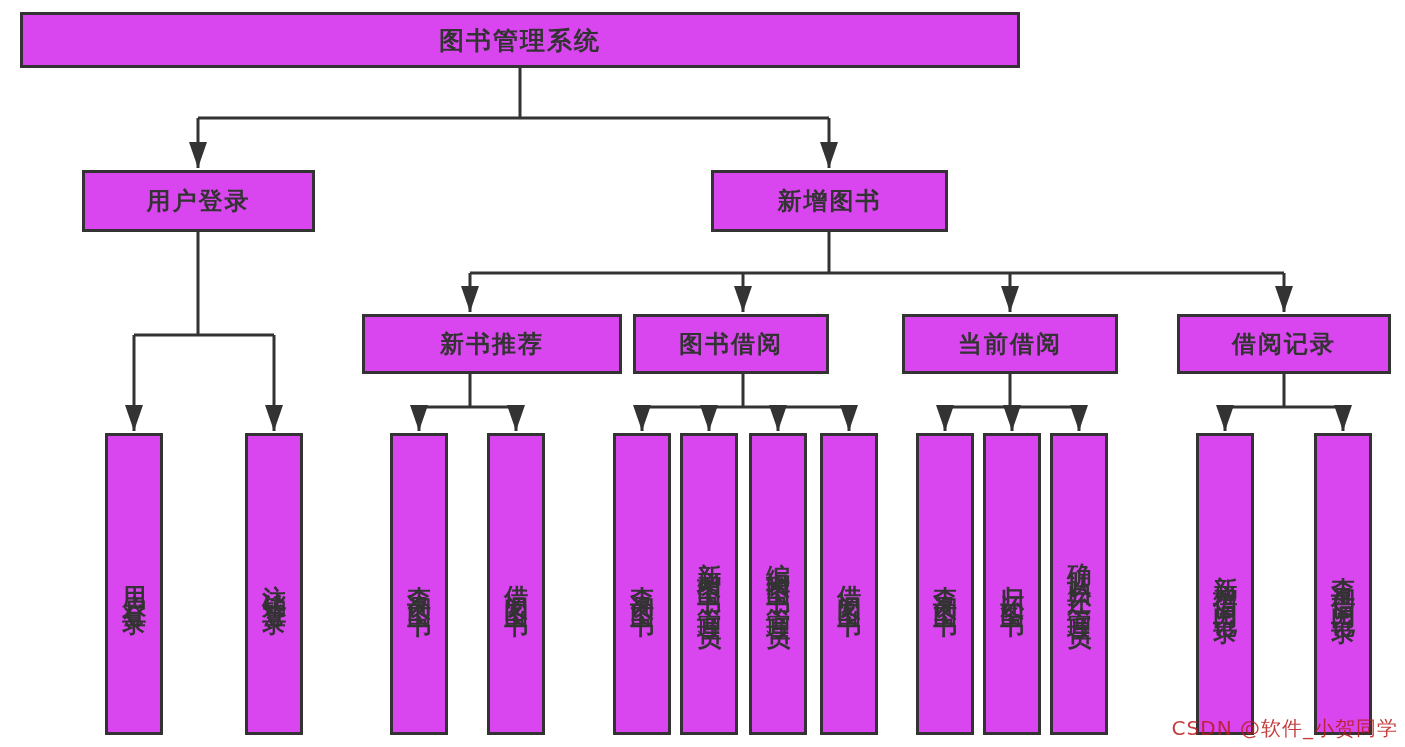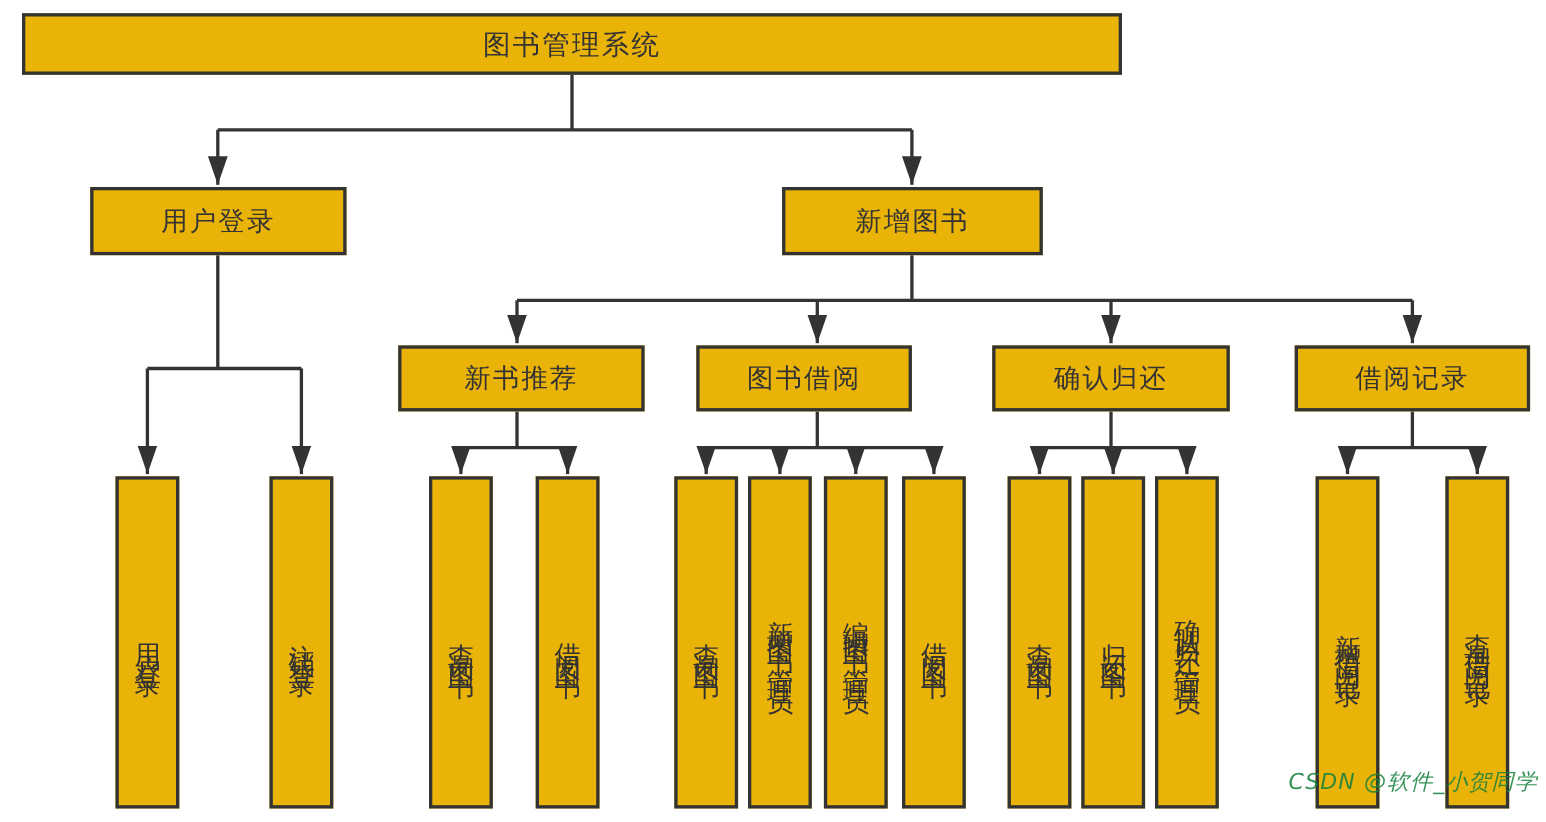--- a/index.html
+++ b/index.html
@@ -19,46 +19,46 @@
   svg.wires path.bus, svg.wires line {
     stroke: #333333;
     stroke-width: 3;
     fill: none;
   }
   svg.wires .ah-fill { fill: #333333; stroke: none; }
   .box {
     position: absolute;
     box-sizing: border-box;
     border: 3px solid #333333;
-    background: #eab308;
+    background: #d946ef;
     color: #333333;
     display: flex;
     align-items: center;
     justify-content: center;
     font-size: 24px;
     letter-spacing: 2px;
     white-space: nowrap;
+    font-weight: bold;
   }
   .box.root { font-size: 25px; }
   .box.leaf {
     writing-mode: vertical-rl;
     font-size: 24px;
     letter-spacing: 9px;
     line-height: 1.1;
   }
   .watermark {
     position: absolute;
     right: 7px;
-    bottom: 23px;
+    bottom: 5px;
     font-size: 20px;
-    color: #15803d;
+    color: #b91c1c;
     letter-spacing: 1px;
     opacity: 0.85;
     white-space: nowrap;
-    font-style: italic;
   }
 </style>
 </head>
 <body>
 
 <div class="canvas">
 
   <svg class="wires" viewBox="0 0 1405 747" aria-hidden="true">
     <defs>
       <marker id="ah" markerUnits="userSpaceOnUse" markerWidth="28" markerHeight="20" refX="26" refY="9" orient="auto">
@@ -98,23 +98,23 @@
     <path class="bus" d="M1284,374 V407 M1225,407 H1343"></path>
     <line x1="1225" y1="407" x2="1225" y2="431" marker-end="url(#ah)"></line>
     <line x1="1343" y1="407" x2="1343" y2="431" marker-end="url(#ah)"></line>
   </svg>
 
   <div class="box root" style="left:20px; top:12px; width:1000px; height:56px">图书管理系统</div>
 
   <div class="box" style="left:82px; top:170px; width:233px; height:62px">用户登录</div>
   <div class="box" style="left:711px; top:170px; width:237px; height:62px">新增图书</div>
 
-  <div class="box" style="left:362px; top:314px; width:224px; height:60px">新书推荐</div>
+  <div class="box" style="left:362px; top:314px; width:260px; height:60px">新书推荐</div>
   <div class="box" style="left:633px; top:314px; width:196px; height:60px">图书借阅</div>
-  <div class="box" style="left:902px; top:314px; width:216px; height:60px">确认归还</div>
+  <div class="box" style="left:902px; top:314px; width:216px; height:60px">当前借阅</div>
   <div class="box" style="left:1177px; top:314px; width:214px; height:60px">借阅记录</div>
 
   <div class="box leaf" style="left:105px; top:433px; width:58px; height:302px">用户登录</div>
   <div class="box leaf" style="left:245px; top:433px; width:58px; height:302px">注销登录</div>
 
   <div class="box leaf" style="left:390px; top:433px; width:58px; height:302px">查询图书</div>
   <div class="box leaf" style="left:487px; top:433px; width:58px; height:302px">借阅图书</div>
 
   <div class="box leaf" style="left:613px; top:433px; width:58px; height:302px">查询图书</div>
   <div class="box leaf" style="left:680px; top:433px; width:58px; height:302px">新增图书（管理员）</div>

